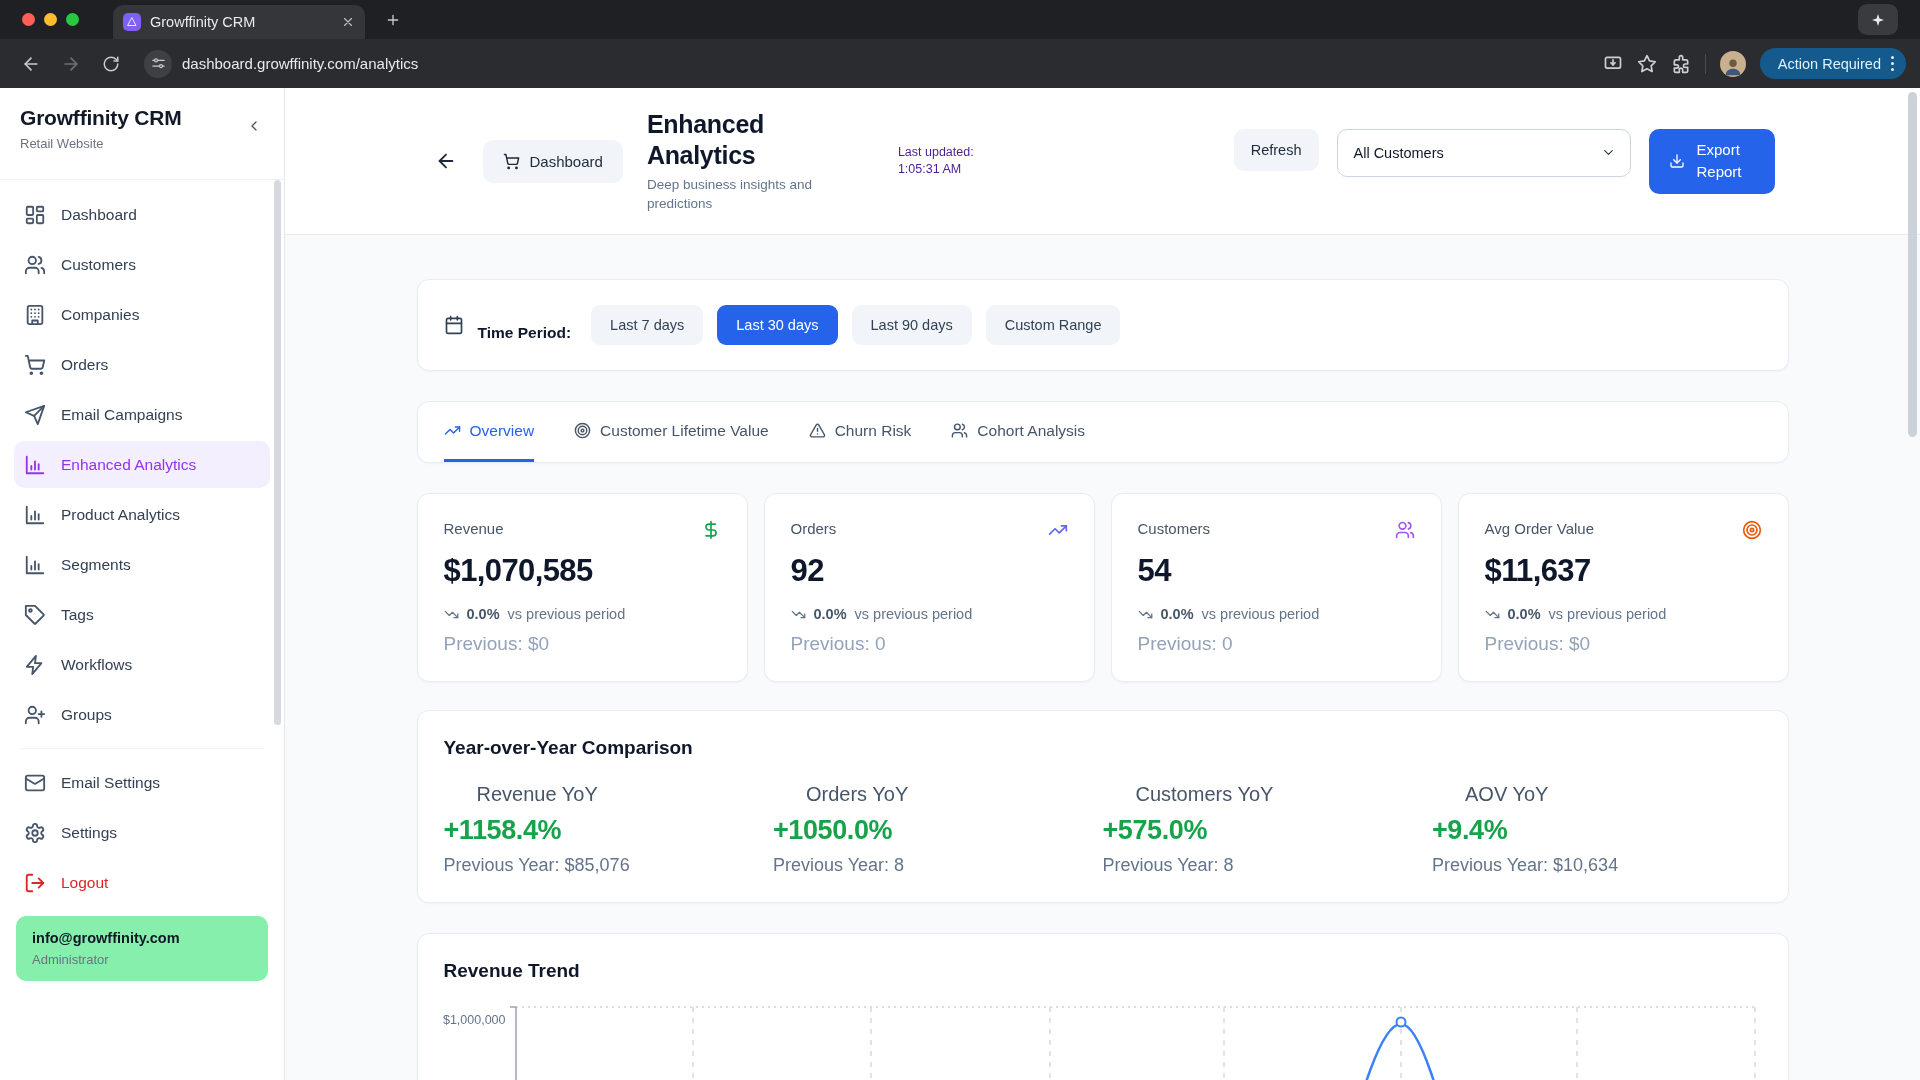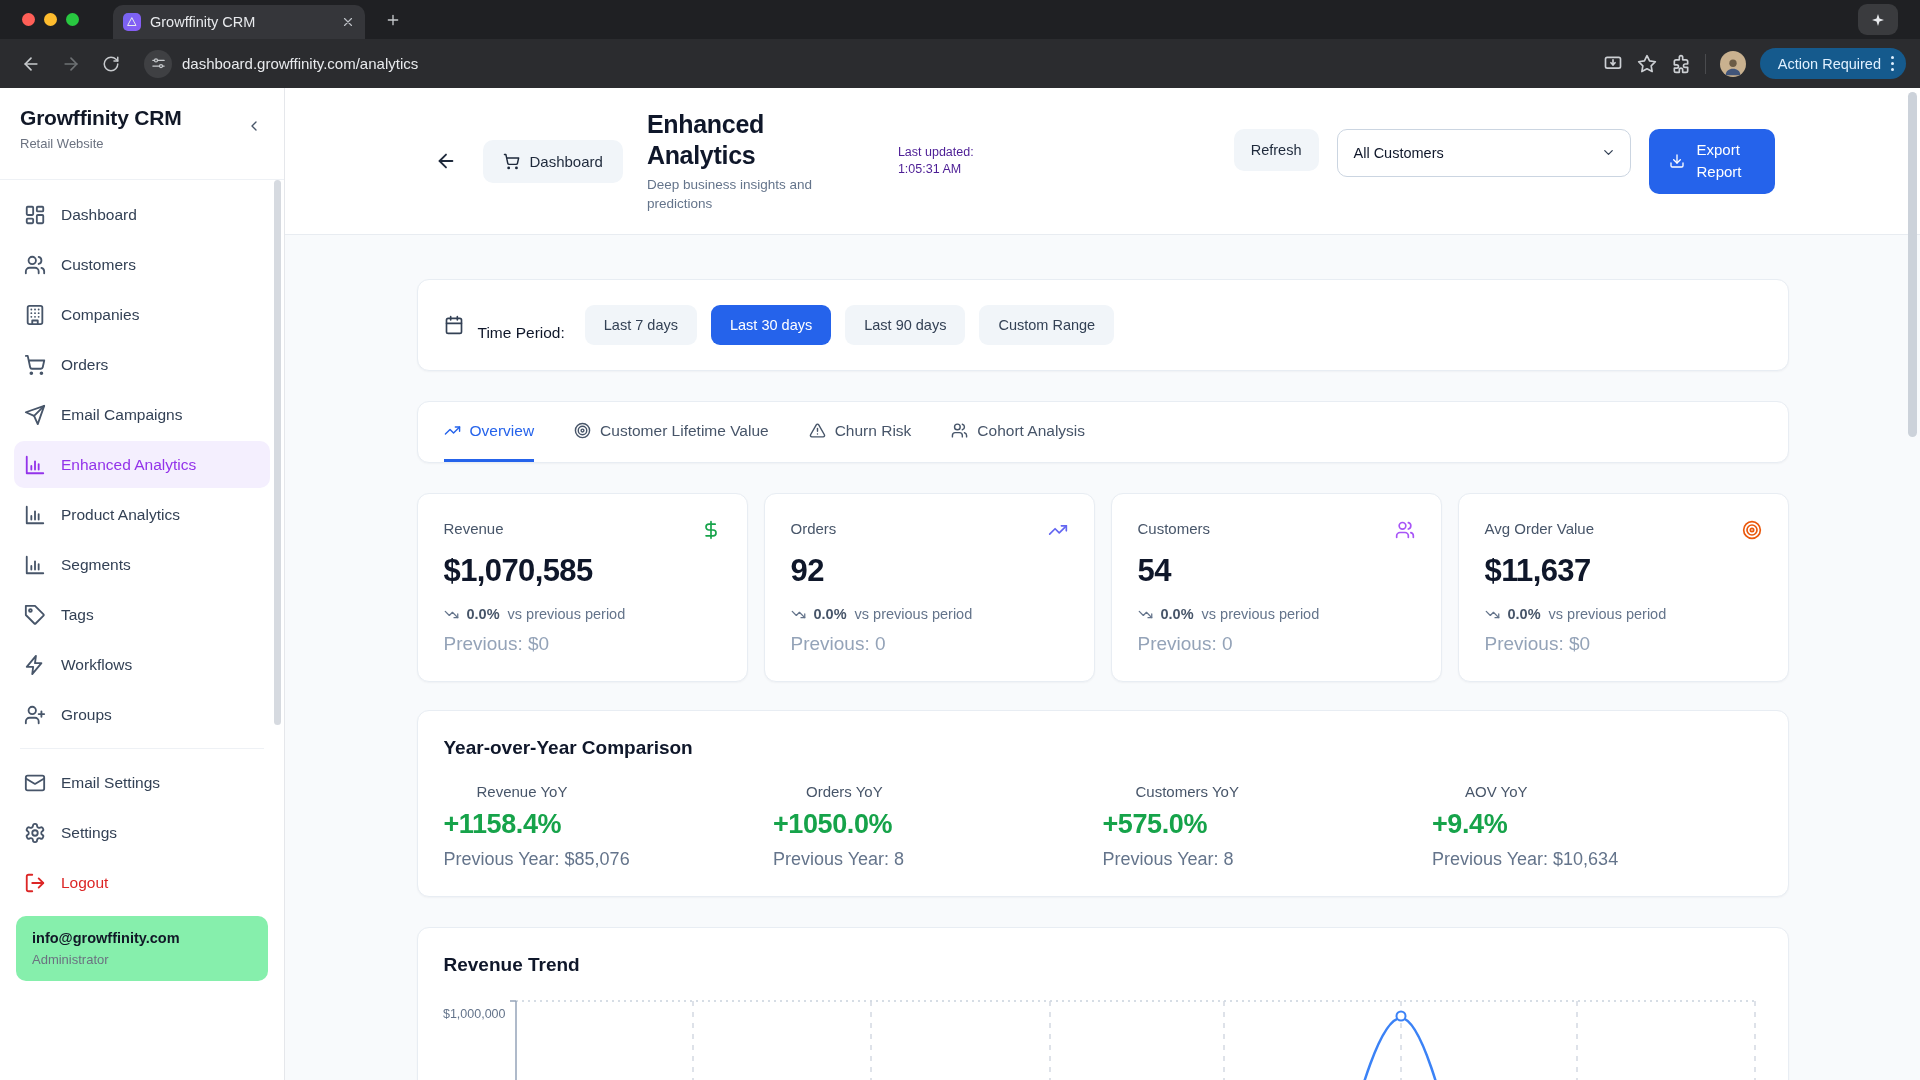--- a/index.html
+++ b/index.html
@@ -79,42 +79,42 @@
   .debug-btn .lbl { display:inline-block; width:122px; }
   .debug-btn svg { display:inline-block; vertical-align:-3px; margin-right:4px; }
   .btn-primary { background:#2563eb; color:#fff; border-radius:10px; display:flex; align-items:center; gap:12px;
                  padding:10px 20px; font-size:15px; line-height:1.5; }
   .btn-primary .lbl { display:block; width:58px; text-align:left; }
 
   .container { max-width:1372px; margin:0 auto; padding:0 0 40px; }
   .card { background:#fff; border:1px solid #e8edf3; border-radius:12px; box-shadow:0 1px 2px rgba(15,23,42,.04); }
 
   .time-card { margin-top:44px; display:flex; align-items:center; gap:14px; padding:25px 26px; }
-  .time-label { font-size:15.5px; font-weight:400; color:#0f172a; margin-right:6px;margin-top:16px; }
+  .time-label { font-size:15.5px; font-weight:700; color:#0f172a; margin-right:6px;margin-top:16px; }
   .cal { color:#334155; }
   .chip { padding:12px 19px; border-radius:9px; font-size:14.5px; background:#f1f5f9; color:#334155; }
   .chip.active { background:#2563eb; color:#fff; }
 
   .tabsbar { margin-top:30px; height:62px; display:flex; align-items:stretch; gap:40px; padding:0 26px; }
   .tabitem { display:flex; align-items:center; gap:9px; font-size:15.5px; color:#475569; border-bottom:3px solid transparent; cursor:pointer; }
   .tabitem.active { color:#2563eb; border-color:#2563eb; }
 
   .metrics { margin-top:30px; display:grid; grid-template-columns:repeat(4,1fr); gap:16px; }
   .metric { padding:26px; }
   .metric-top { display:flex; justify-content:space-between; align-items:flex-start; font-size:15px; color:#475569; }
   .metric-value { margin-top:13px; font-size:31px; font-weight:700; color:#0f172a; letter-spacing:-0.6px; }
   .metric-change { margin-top:17px; display:flex; align-items:center; gap:8px; font-size:14.5px; color:#64748b; }
   .metric-change .pct { color:#475569; font-weight:700; }
   .metric-prev { margin-top:11px; font-size:19px; color:#94a3b8; }
   .mi-green{color:#16a34a}.mi-indigo{color:#6366f1}.mi-purple{color:#a855f7}.mi-orange{color:#ea580c}
 
   .yoy { margin-top:28px; padding:26px; }
   .sec-title { font-size:19px; font-weight:700; color:#0f172a; }
   .yoy-grid { margin-top:24px; display:grid; grid-template-columns:repeat(4,1fr); }
-  .yoy-label { font-size:15px; color:#475569;padding-left:33px; }
+  .yoy-label { font-size:20px; color:#475569;padding-left:33px; }
   .yoy-value { margin-top:9px; font-size:27px; font-weight:700; color:#16a34a; letter-spacing:-0.4px; }
   .yoy-prev { margin-top:9px; font-size:18px; color:#64748b; }
 
   .trend { margin-top:30px; height:380px; padding:26px 0 0; overflow:hidden; }
   .trend-title { padding:0 26px; font-size:19px; font-weight:700; color:#0f172a; }
   .chart-wrap { position:relative; margin:16px 24px 0; height:230px; overflow:hidden; }
   .ytick { position:absolute; top:15px; left:-26px; width:90px; text-align:right; font-size:12.5px; color:#64748b; }
 </style>
 </head>
 <body>

